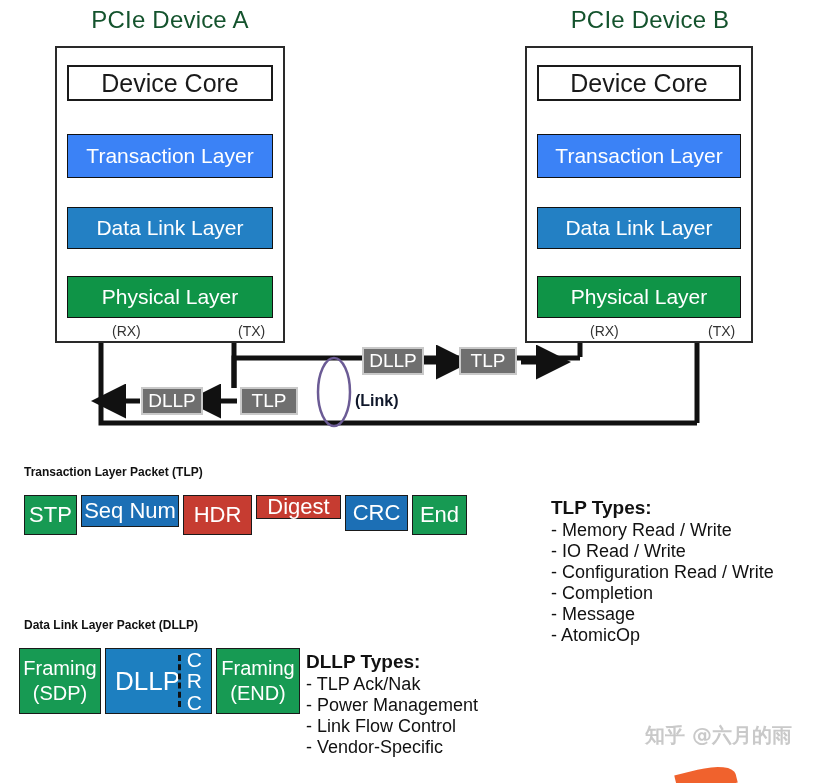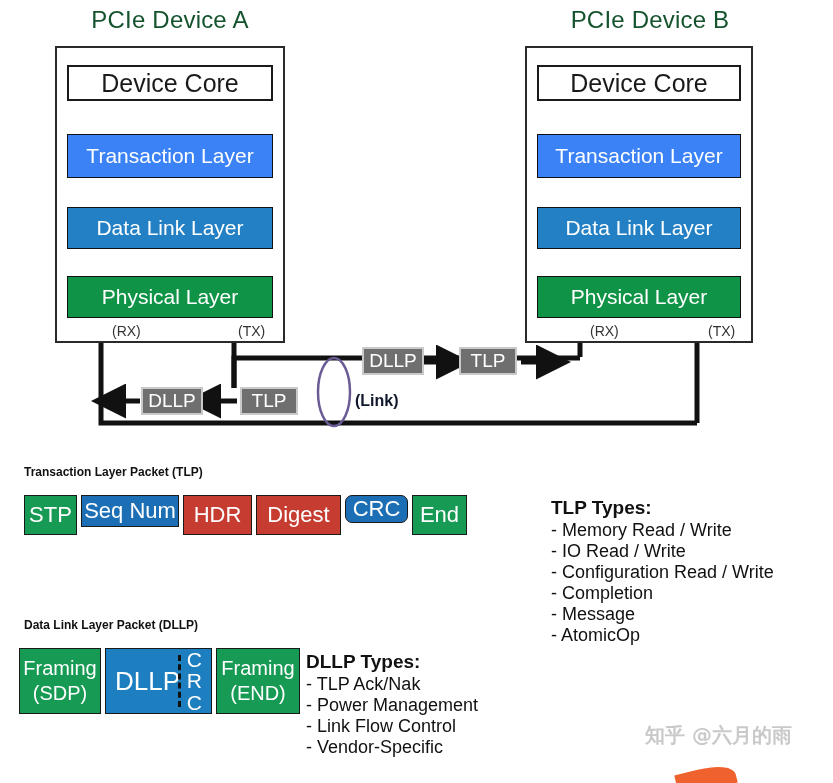--- a/index.html
+++ b/index.html
@@ -198,22 +198,22 @@
   <div class="abs chip" style="left:240px;top:387px;width:58px;height:28px;">TLP</div>
 
   <div class="abs link-label" style="left:355px;top:392px;">(Link)</div>
 
   <div class="abs sec-head" style="left:24px;top:465px;">Transaction Layer Packet (TLP)</div>
 
   <div class="abs" style="left:24px;top:495px;display:flex;gap:4px;">
     <div class="fld c-green" style="width:53px;height:40px;">STP</div>
     <div class="fld c-blue" style="width:98px;height:32px;">Seq Num</div>
     <div class="fld c-red" style="width:69px;height:40px;">HDR</div>
-    <div class="fld c-red" style="width:85px;height:40px;">Digest</div>
-    <div class="fld c-blue" style="width:63px;height:28px;border-radius:7px;">CRC</div>
+    <div class="fld c-red" style="width:85px;height:24px;">Digest</div>
+    <div class="fld c-blue" style="width:63px;height:36px;">CRC</div>
     <div class="fld c-green" style="width:55px;height:40px;">End</div>
   </div>
 
   <div class="abs types-head" style="left:551px;top:497px;">TLP Types:</div>
   <div class="abs" style="left:551px;top:520px;">
     <div class="types-item">- Memory Read / Write</div>
     <div class="types-item">- IO Read / Write</div>
     <div class="types-item">- Configuration Read / Write</div>
     <div class="types-item">- Completion</div>
     <div class="types-item">- Message</div>

